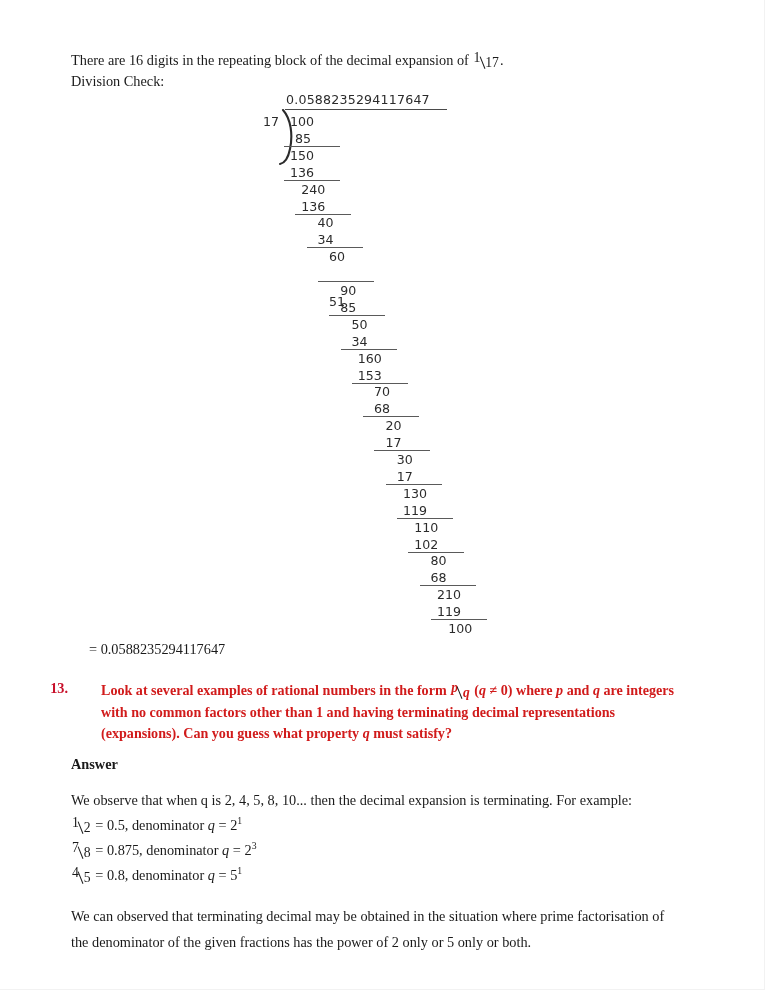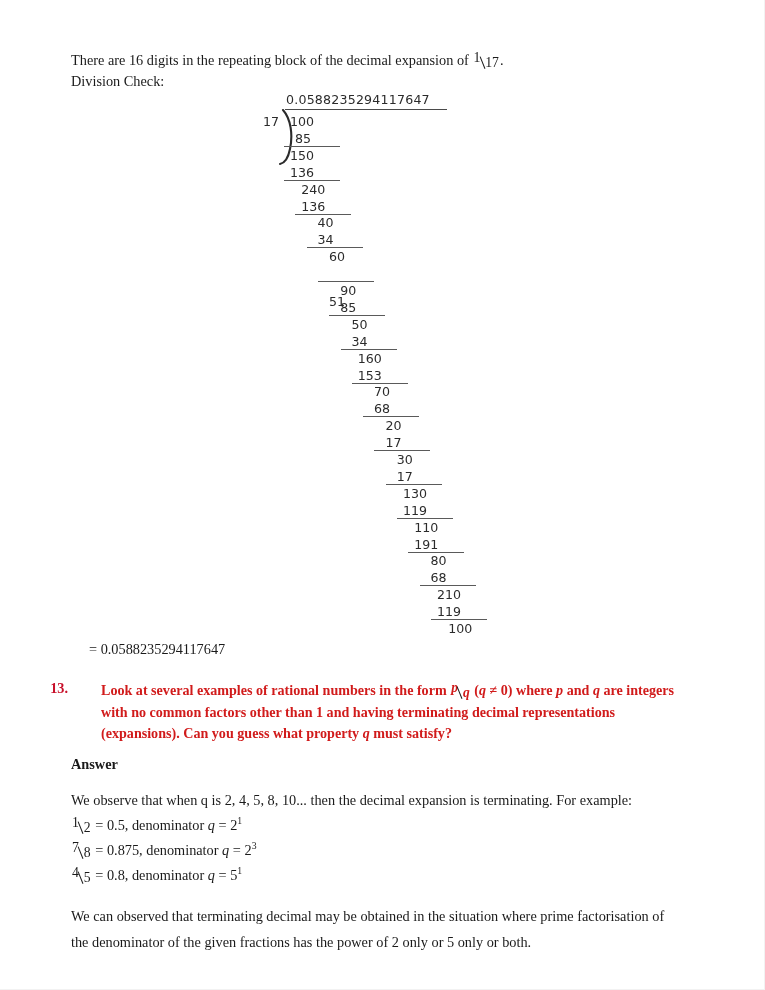--- a/index.html
+++ b/index.html
@@ -243,21 +243,21 @@
         <div class="drow" style="left: 130.4px; top: 326.2px;">20</div>
         <div class="drow" style="left: 130.4px; top: 343.1px;">17</div>
         <div class="dbar" style="left: 119.4px; top: 358.1px; width: 56px;"></div>
         <div class="drow" style="left: 141.7px; top: 360px;">30</div>
         <div class="drow" style="left: 141.7px; top: 376.9px;">17</div>
         <div class="dbar" style="left: 130.7px; top: 391.9px; width: 56px;"></div>
         <div class="drow" style="left: 148px; top: 393.8px;">130</div>
         <div class="drow" style="left: 148px; top: 410.7px;">119</div>
         <div class="dbar" style="left: 142px; top: 425.7px; width: 56px;"></div>
         <div class="drow" style="left: 159.3px; top: 427.6px;">110</div>
-        <div class="drow" style="left: 159.3px; top: 444.5px;">191</div>
+        <div class="drow" style="left: 159.3px; top: 444.5px;">102</div>
         <div class="dbar" style="left: 153.3px; top: 459.5px; width: 56px;"></div>
         <div class="drow" style="left: 175.6px; top: 461.4px;">80</div>
         <div class="drow" style="left: 175.6px; top: 478.3px;">68</div>
         <div class="dbar" style="left: 164.6px; top: 493.3px; width: 56px;"></div>
         <div class="drow" style="left: 181.9px; top: 495.2px;">210</div>
         <div class="drow" style="left: 181.9px; top: 512.1px;">119</div>
         <div class="dbar" style="left: 175.9px; top: 527.1px; width: 56px;"></div>
         <div class="drow" style="left: 193.2px; top: 529px;">100</div>
       </div>
   </div>

